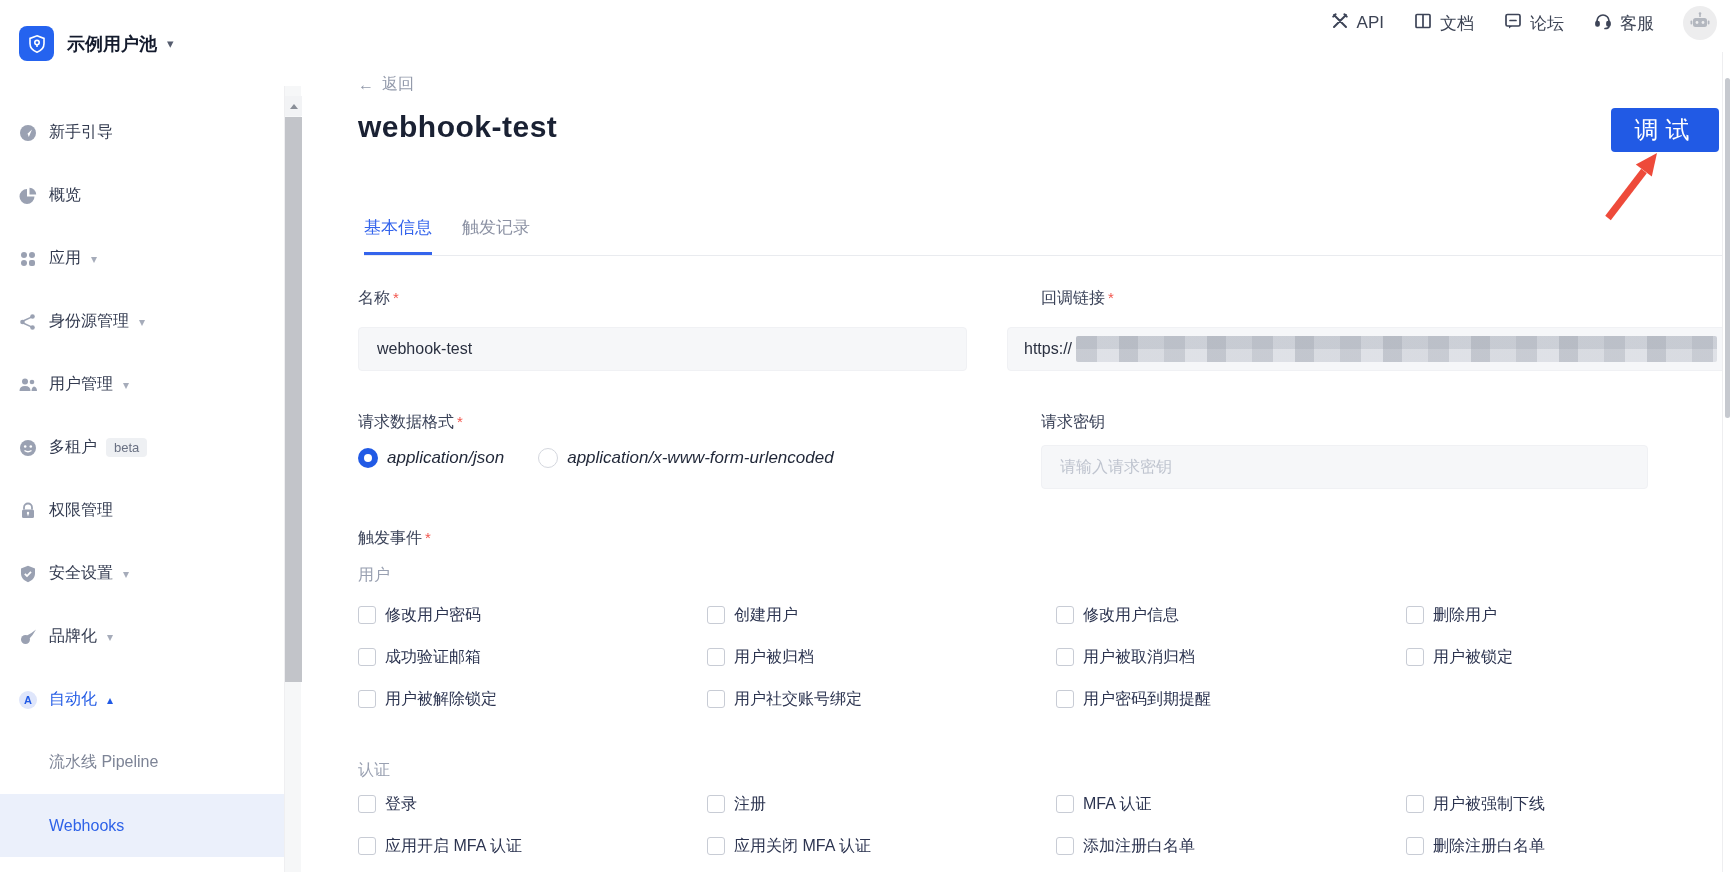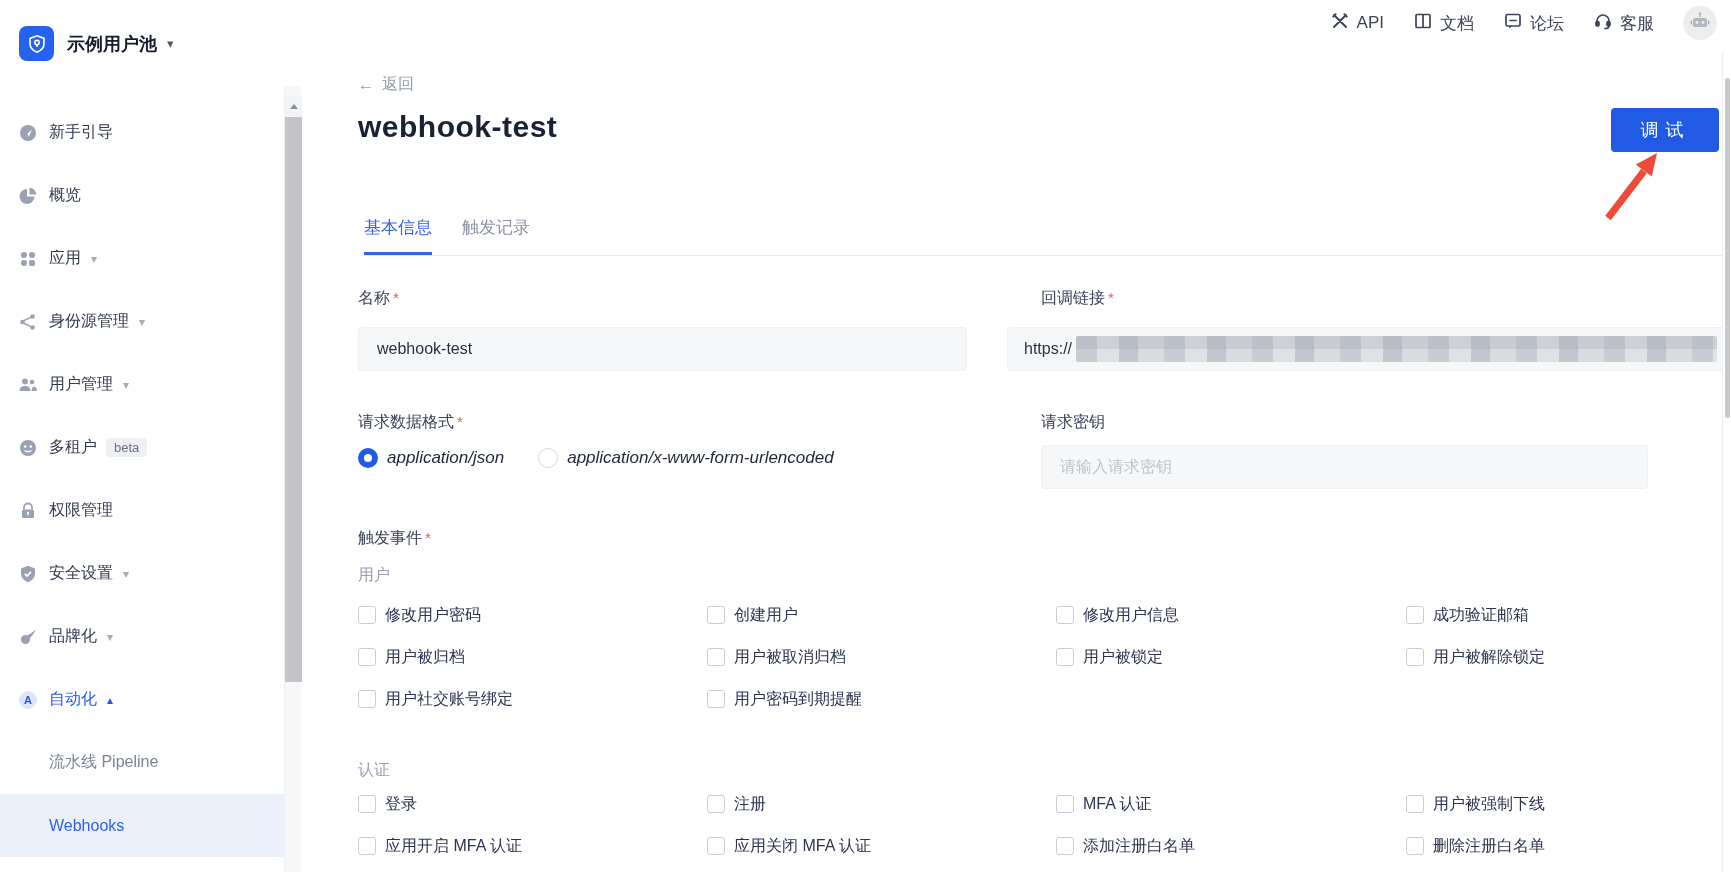--- a/index.html
+++ b/index.html
@@ -32,21 +32,21 @@
   
   #topbar{position:absolute;top:0;right:14px;height:46px;display:flex;align-items:center;gap:29px;}
   .top-link{display:flex;align-items:center;gap:7px;font-size:17px;color:#3c4354;cursor:pointer;}
   .avatar{width:34px;height:34px;border-radius:50%;background:#ededee;display:flex;align-items:center;justify-content:center;}
 
   
   #main{position:absolute;left:302px;top:0;width:1420px;height:872px;}
   .back-link{position:absolute;left:56px;top:74px;font-size:16px;color:#939aab;cursor:pointer;display:flex;align-items:center;gap:8px;}
   .page-title{position:absolute;left:56px;top:110px;font-size:30px;font-weight:bold;color:#1a2133;letter-spacing:.5px;}
   .debug-btn{position:absolute;left:1309px;top:108px;width:108px;height:44px;background:#215ae5;border:none;border-radius:4px;
-             color:#fff;font-size:18px;letter-spacing:7px;padding-left:7px;cursor:pointer;font-family:Liberation Sans, sans-serif;}
+             color:#fff;font-size:24px;letter-spacing:7px;padding-left:7px;cursor:pointer;font-family:Liberation Sans, sans-serif;}
   #arrow-annot{position:absolute;left:1292px;top:148px;pointer-events:none;}
 
   #tabs{position:absolute;left:56px;top:216px;width:1361px;border-bottom:1px solid #e9ebef;display:flex;gap:30px;margin-left:6px;}
   .tab{font-size:17px;padding-bottom:13px;color:#8b91a3;cursor:pointer;border-bottom:3px solid transparent;}
   .tab.active{color:#3464ec;border-bottom-color:#3464ec;}
 
   
   #form{position:absolute;left:56px;top:288px;width:1290px;}
   .f-label{font-size:16px;color:#3a4258;}
   .req::after{content:"*";color:#f2564d;margin-left:3px;font-size:15px;}
@@ -318,20 +318,24 @@
             <div class="chk-item">
               <span class="chk-box"></span>
               <span class="chk-label">创建用户</span>
             </div>
             <div class="chk-item">
               <span class="chk-box"></span>
               <span class="chk-label">修改用户信息</span>
             </div>
             <div class="chk-item">
               <span class="chk-box"></span>
+              <span class="chk-label">删除用户</span>
+            </div>
+            <div class="chk-item">
+              <span class="chk-box"></span>
               <span class="chk-label">成功验证邮箱</span>
             </div>
             <div class="chk-item">
               <span class="chk-box"></span>
               <span class="chk-label">用户被归档</span>
             </div>
             <div class="chk-item">
               <span class="chk-box"></span>
               <span class="chk-label">用户被取消归档</span>
             </div>

